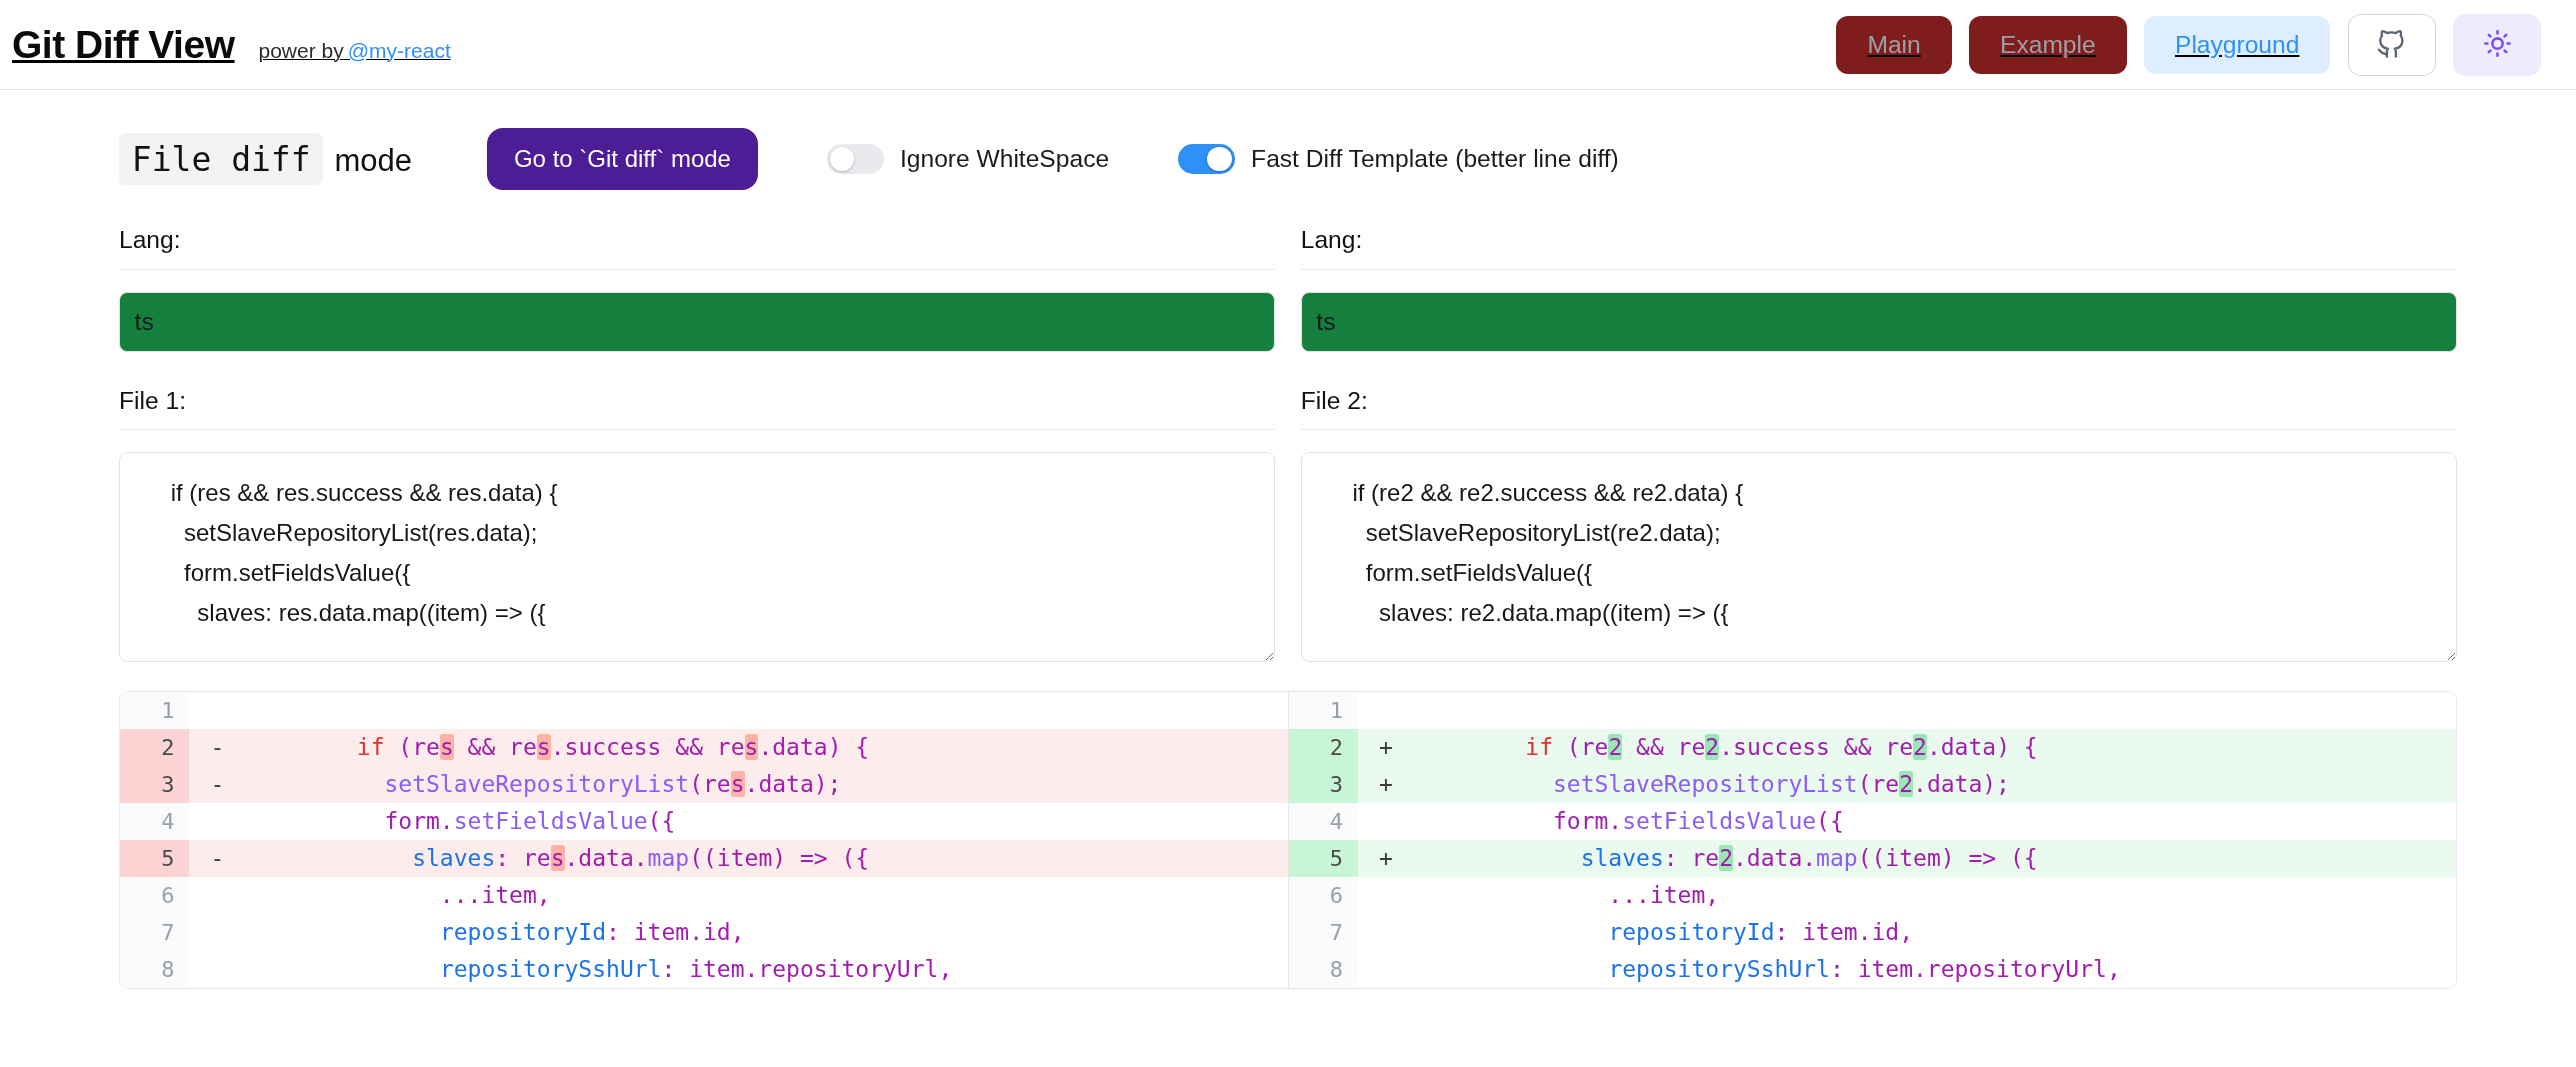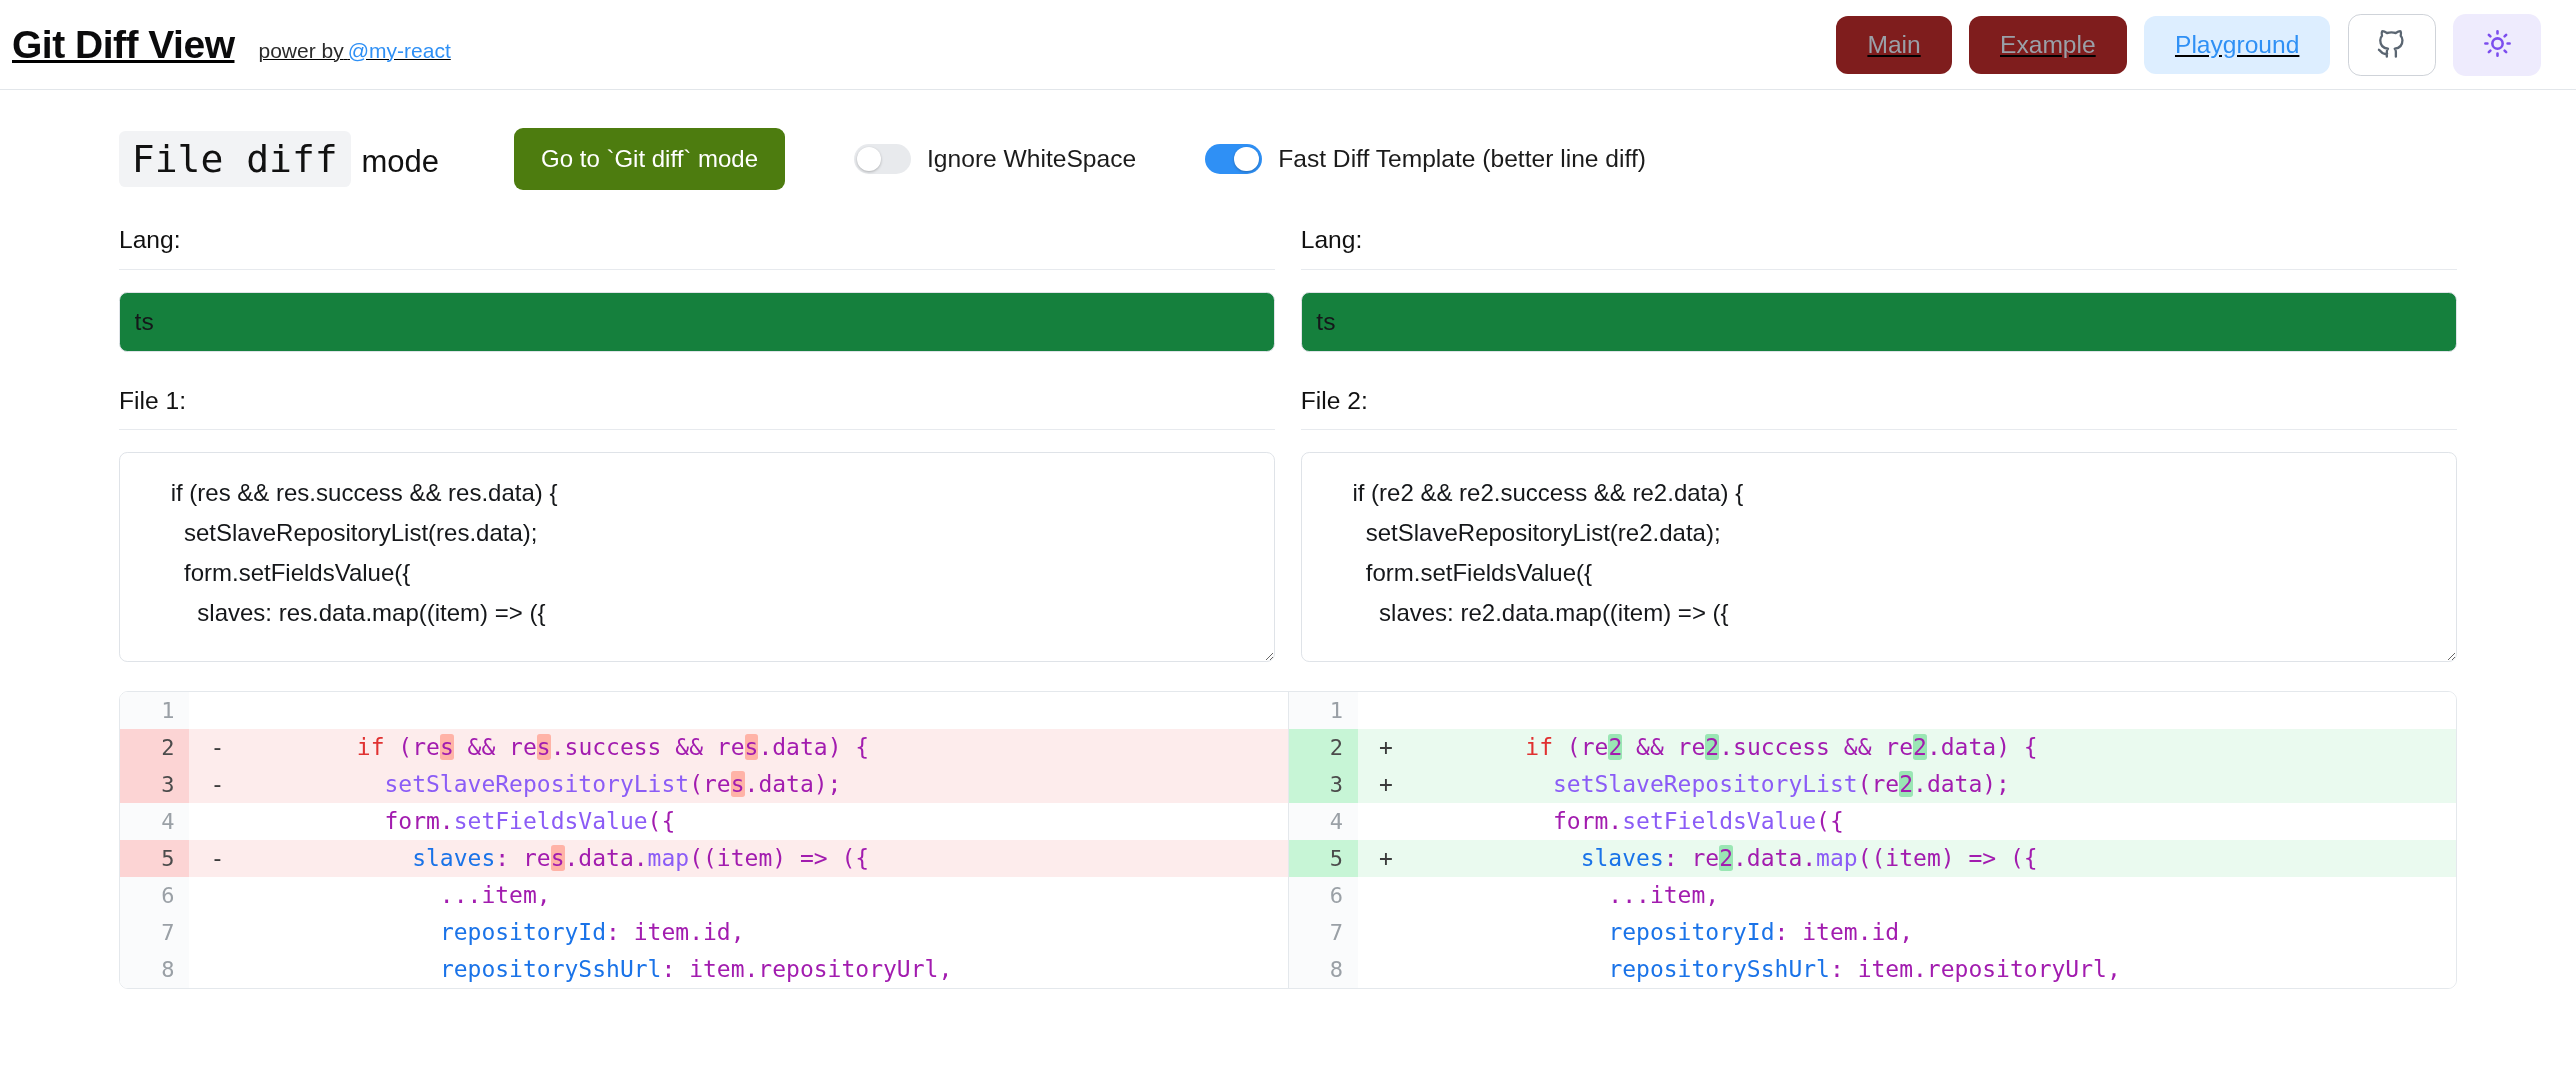--- a/index.html
+++ b/index.html
@@ -73,29 +73,29 @@
     align-items: center;
     margin-top: 38px;
     gap: 0;
   }
   .mode-label { font-size: 31px; color: #111; display: flex; align-items: baseline; gap: 11px; }
   .mode-code {
     font-family: "DejaVu Sans Mono", monospace;
     background: #f2f3f5;
     border-radius: 6.4px;
     padding: 6.4px 12.8px;
-    font-size: 38px;
+    font-size: 33px;
     color: #111;
   }
   .mode-btn {
     margin-left: 75px;
-    background: #4d7c0f;
+    background: #4c1d95;
     color: #fff;
     border: none;
-    border-radius: 9px;
+    border-radius: 16px;
     font-size: 24px;
     font-family: "Liberation Sans", sans-serif;
     padding: 0 27px;
     height: 62px;
     cursor: pointer;
     white-space: nowrap;
   }
 
   .switch-group { display: flex; align-items: center; margin-left: 69px; gap: 16px; }
   .switch {

